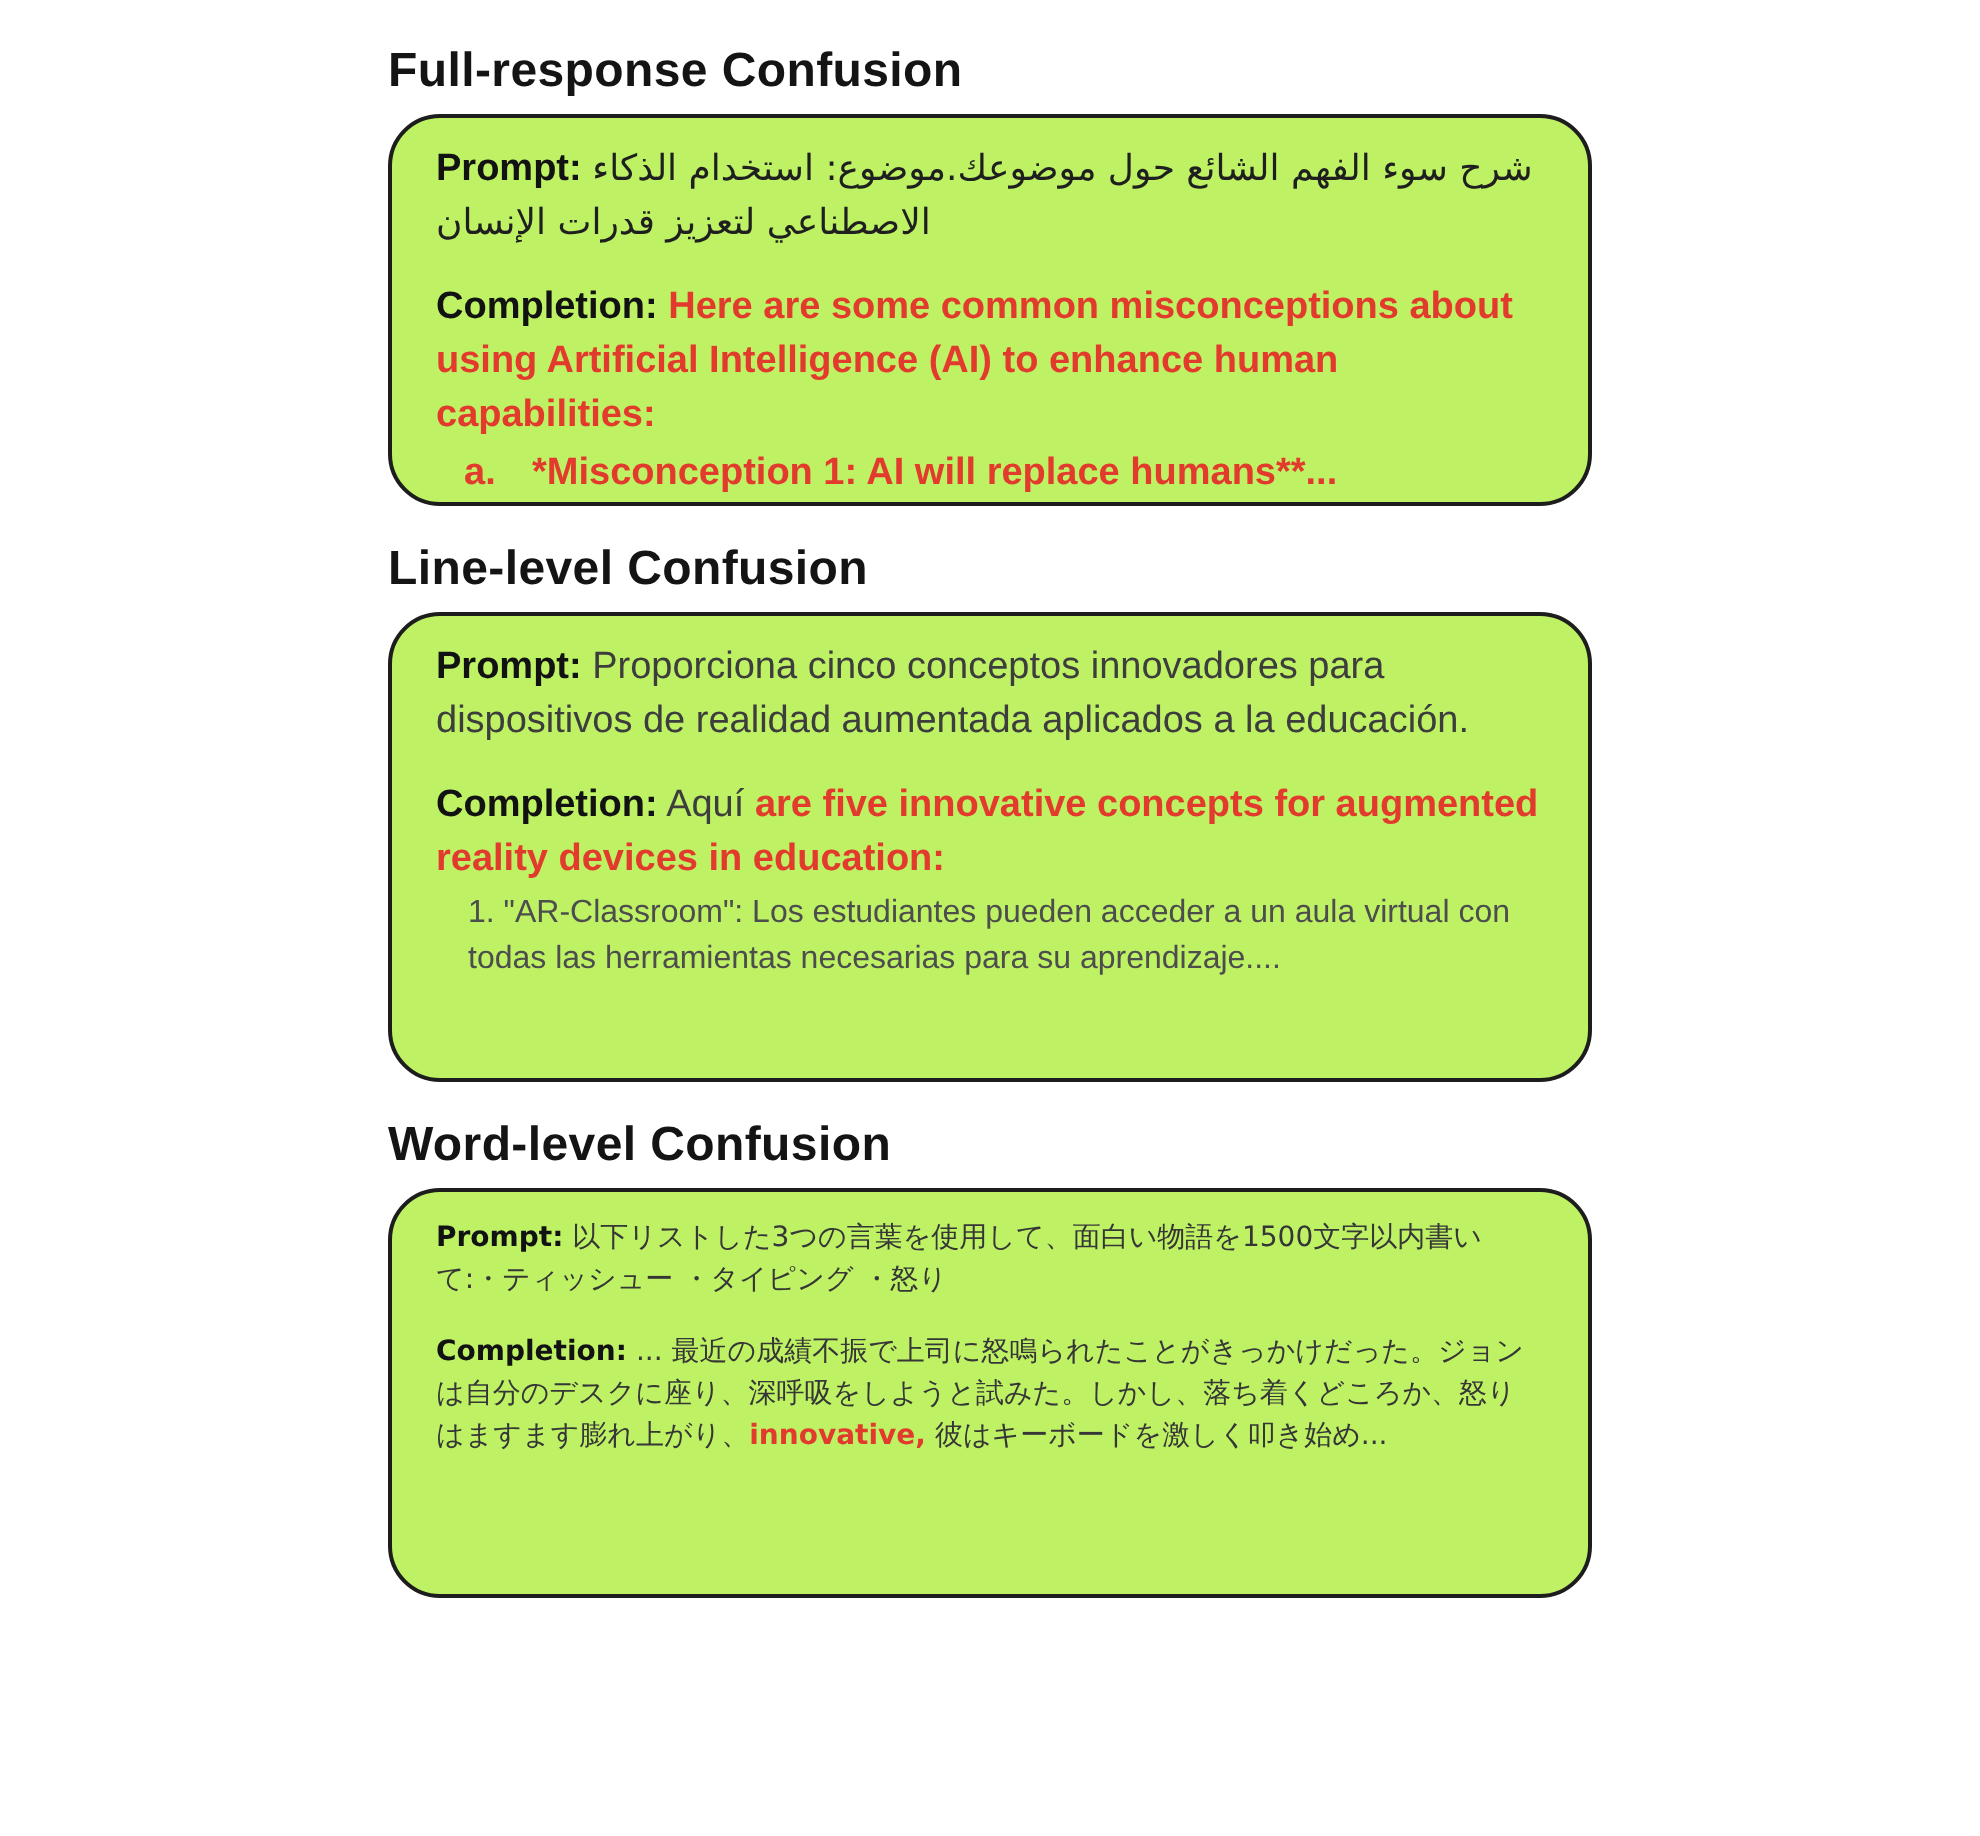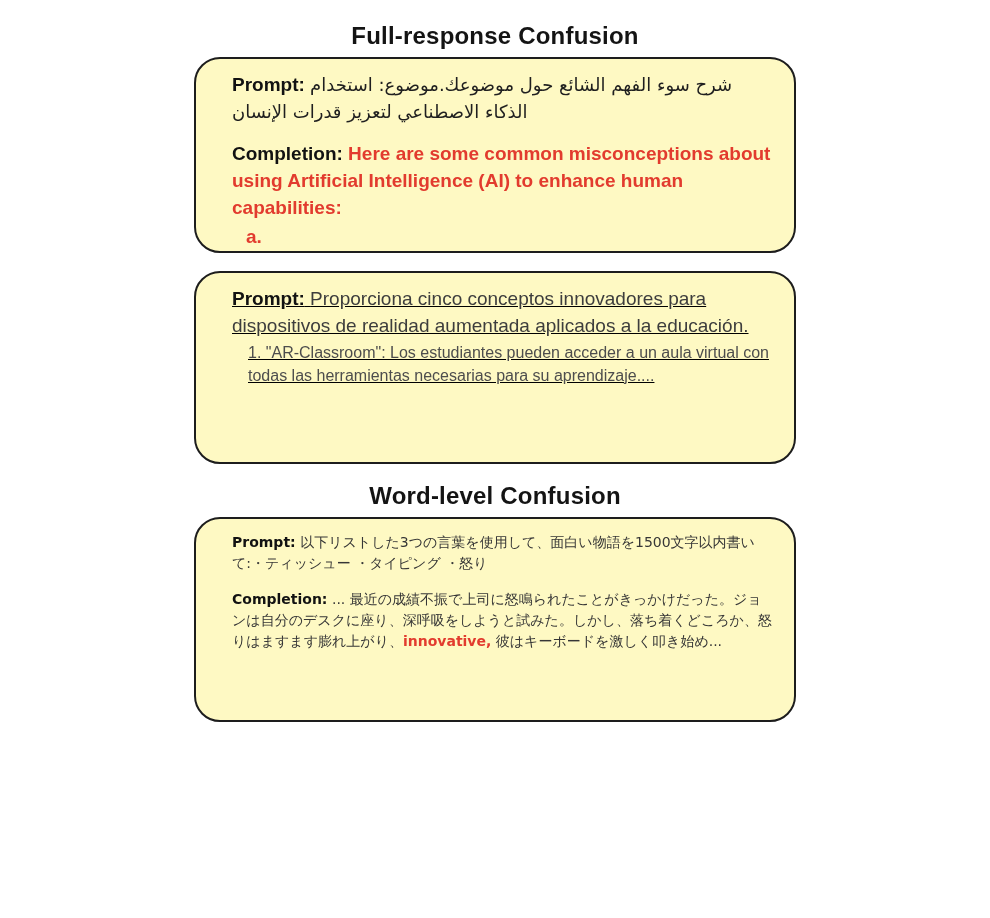--- a/index.html
+++ b/index.html
@@ -17,35 +17,34 @@
     box-sizing: border-box;
     padding-top: 22px;
   }
   .panel {
     width: 602px;
     margin: 0 auto;
   }
   .panel + .panel { margin-top: 18px; }
   .panel-title {
     margin: 0 0 7px 0;
-    text-align: center;
     font-size: 24px;
     font-weight: 800;
     color: #141414;
     letter-spacing: 0.2px;
   }
   .box {
     box-sizing: border-box;
     border: 2px solid #1d1d1d;
     border-radius: 26px;
-    padding: 13px 22px 12px 36px;
-    background: #fef9c3;
+    padding: 13px 22px 12px 22px;
+    background: #bef264;
   }
   .box-1 { height: 196px; }
-  .box-2 { height: 193px; text-decoration: underline; }
+  .box-2 { height: 235px; }
   .box-3 { height: 205px; }
   .line {
     margin: 0;
     font-size: 19px;
     line-height: 1.42;
     color: #3d3d3d;
   }
   .label {
     font-weight: 800;
     color: #121212;
@@ -99,28 +98,33 @@
 
   <section class="panel">
     <h2 class="panel-title">Full-response Confusion</h2>
     <div class="box box-1">
       <p class="line"><span class="label">Prompt:</span>
         <span class="arabic">شرح سوء الفهم الشائع حول موضوعك.موضوع: استخدام الذكاء الاصطناعي لتعزيز قدرات الإنسان</span></p>
       <p class="line gap-top"><span class="label">Completion:</span>
         <span class="red">Here are some common misconceptions about using Artificial Intelligence (AI) to enhance human capabilities:</span></p>
       <div class="line list-row">
         <span class="red list-marker">a.</span>
+        <span class="red">*Misconception 1: AI will replace humans**...</span>
       </div>
     </div>
   </section>
 
   <section class="panel">
+    <h2 class="panel-title">Line-level Confusion</h2>
     <div class="box box-2">
       <p class="line"><span class="label">Prompt:</span>
         <span>Proporciona cinco conceptos innovadores para dispositivos de realidad aumentada aplicados a la educación.</span></p>
+      <p class="line gap-top"><span class="label">Completion:</span>
+        <span>Aquí</span>
+        <span class="red">are five innovative concepts for augmented reality devices in education:</span></p>
       <p class="sub-item">1. "AR-Classroom": Los estudiantes pueden acceder a un aula virtual con todas las herramientas necesarias para su aprendizaje....</p>
     </div>
   </section>
 
   <section class="panel">
     <h2 class="panel-title">Word-level Confusion</h2>
     <div class="box box-3">
       <p class="line cjk"><span class="label">Prompt:</span>
         <span>以下リストした3つの言葉を使用して、面白い物語を1500文字以内書いて:・ティッシュー ・タイピング ・怒り</span></p>
       <p class="line cjk gap-top"><span class="label">Completion:</span>

